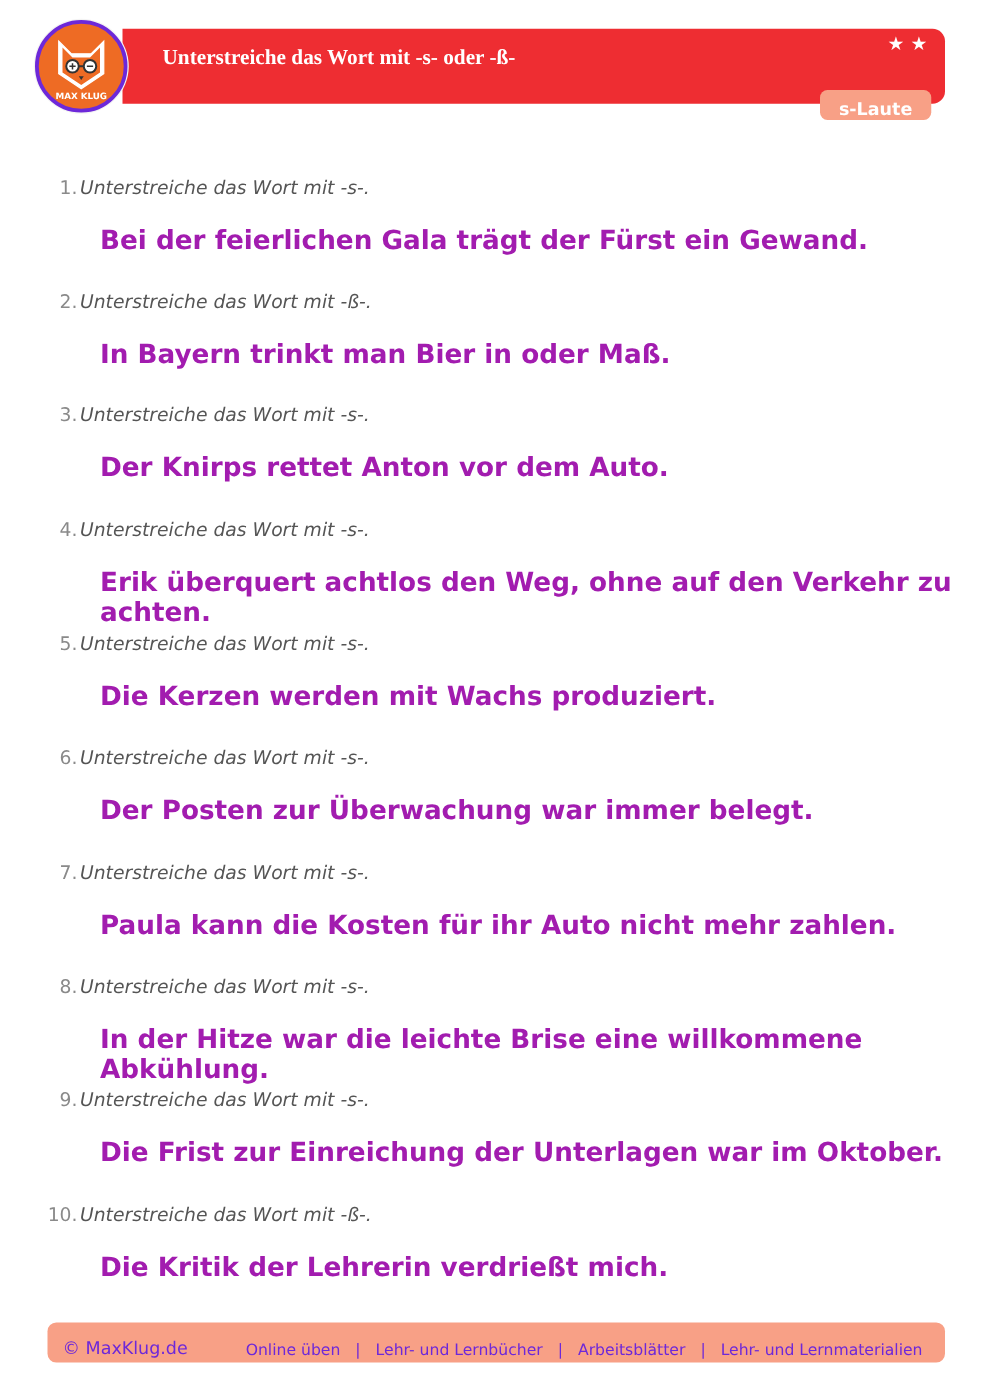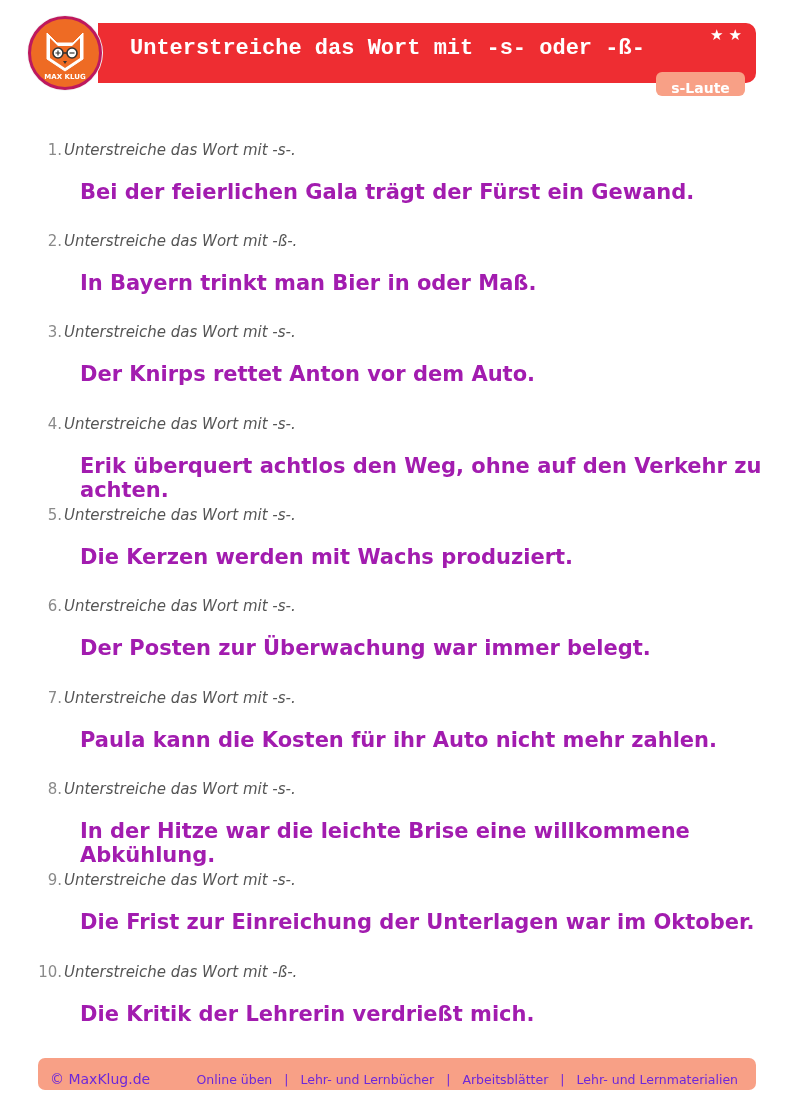--- a/index.html
+++ b/index.html
@@ -5,29 +5,29 @@
     * { box-sizing: border-box; margin: 0; padding: 0; }
     html, body { width: 794px; height: 1118px; background: #ffffff; overflow: hidden; }
     body { position: relative; font-family: "DejaVu Sans", sans-serif; color: #1a1a1a; }
 
     .header-bar {
       position: absolute; left: 98px; top: 23px; width: 658px; height: 60px;
       background: #ee2d32; border-radius: 0 10px 10px 0;
     }
     .header-title {
       position: absolute; left: 130px; top: 36px;
-      font-family: Liberation Mono, monospace; font-weight: bold;
-      font-size: 22px; color: #ffffff; letter-spacing: 0px;
+      font-family: Liberation Serif, serif; font-weight: bold;
+      font-size: 17px; color: #ffffff; letter-spacing: 0px;
     }
     .stars {
       position: absolute; left: 710px; top: 26px; color: #ffffff; font-size: 15px; letter-spacing: 5px;
     }
     .logo {
       position: absolute; left: 28px; top: 16px; width: 74px; height: 74px;
-      border-radius: 50%; background: #ee6b24; border: 3px solid #be185d;
+      border-radius: 50%; background: #ee6b24; border: 3px solid #6d28d9;
       box-shadow: 0 0 0 1px #f3f3f3;
     }
     .logo svg { position: absolute; left: 0; top: 0; }
     .tag {
       position: absolute; left: 656px; top: 72px; width: 89px; height: 24px;
       background: #f8a086; border-radius: 6px; color: #ffffff;
       font-size: 14px; font-weight: bold; text-align: center; line-height: 32px;
     }
 
     .task { position: absolute; left: 0; width: 794px; }

